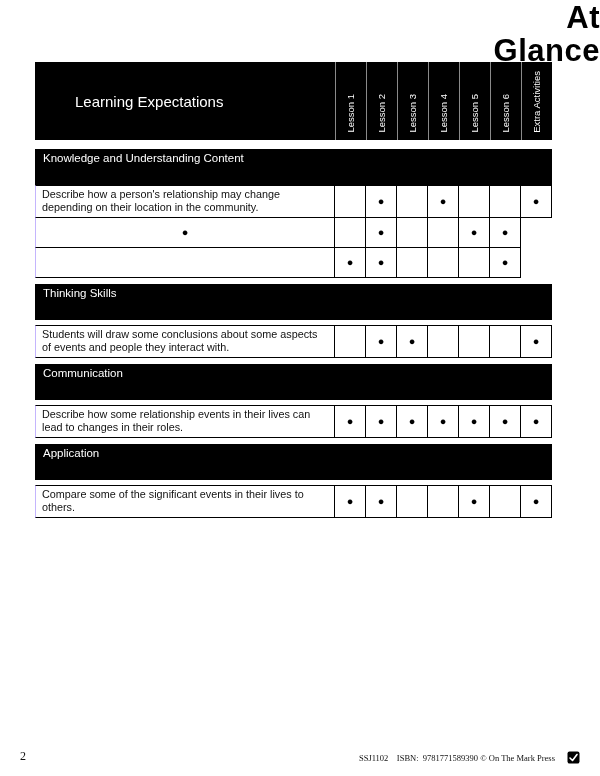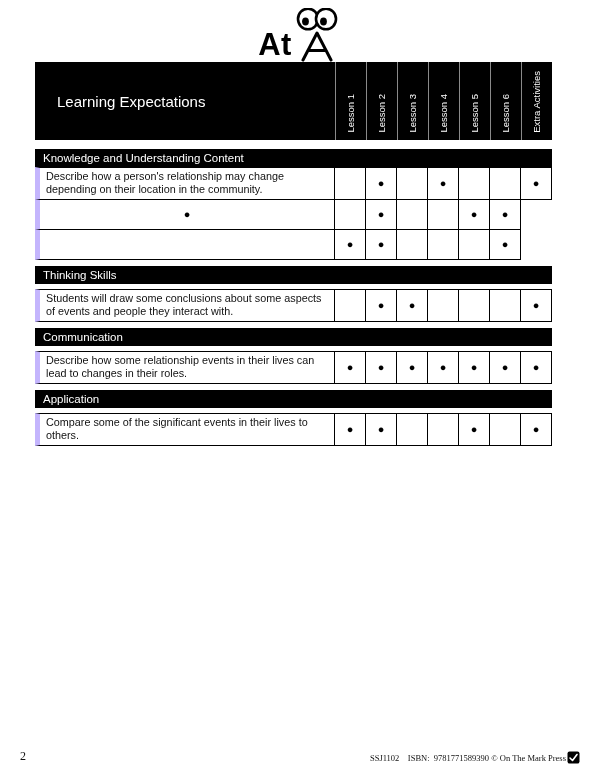--- a/index.html
+++ b/index.html
@@ -1,61 +1,62 @@
 <!DOCTYPE html>
 <html><head>
 <meta charset="utf-8">
 <style>
   html,body{margin:0;padding:0;}
   body{width:600px;height:776px;position:relative;background:#fff;font-family:"Liberation Sans",sans-serif;overflow:hidden;}
   .page{position:absolute;inset:0;background:#fff;}
 
   
-  .logo{display:flex;align-items:flex-end;justify-content:center;margin-top:8px;height:54px;}
+  .logo{display:flex;align-items:flex-end;justify-content:center;margin-top:8px;height:54px;flex-direction:column;}
   .logo-word{font-size:31px;font-weight:700;color:#000;letter-spacing:.5px;line-height:1;padding-bottom:2px;}
   .logo-glyph{margin:0 2px;display:block;}
 
   
   .table-wrap{position:absolute;left:35px;top:62px;width:517px;}
   .t-grid{display:grid;grid-template-columns:1fr repeat(7,31px);}
   .t-header{background:#000;height:78px;}
-  .corner{display:flex;align-items:center;padding-left:22px;color:#fff;font-size:15px;font-weight:400;}
+  .corner{display:flex;align-items:center;padding-left:22px;color:#fff;font-size:15px;font-weight:400;margin-left:18px;}
   .head-col{display:flex;align-items:flex-end;justify-content:center;padding-bottom:7px;border-left:1px solid #8a8a8a;}
   .head-col span{writing-mode:vertical-rl;transform:rotate(180deg);color:#fff;font-size:9.5px;line-height:1.2;max-height:66px;}
 
-  .section-bar{background:#000;color:#fff;font-size:11.5px;height:18px;line-height:18px;padding-left:8px;margin:6px 0 5px;}
+  .section-bar{background:#000;color:#fff;font-size:11.5px;height:36px;line-height:18px;padding-left:8px;margin:6px 0 5px;}
   .section:first-child .section-bar{margin:9px 0 0;}
 
   .t-row .cell{border-top:1px solid #000;border-right:1px solid #000;border-bottom:1px solid #000;min-height:30px;box-sizing:border-box;background:#fff;}
-  .t-row .cell:first-child{border-left:5px solid #c4b5fd;}
+  .t-row .cell:first-child{border-left:1px solid #c4b5fd;}
   .t-row + .t-row .cell{border-top:none;}
   .label-cell{display:flex;align-items:center;font-size:10.8px;line-height:1.25;color:#111;padding:2px 8px 2px 6px;}
   .dot-cell{display:flex;align-items:center;justify-content:center;font-size:11px;color:#000;}
 
   
   .footer{position:absolute;left:20px;right:20px;bottom:12px;display:flex;justify-content:space-between;align-items:flex-end;font-family:"Liberation Serif",serif;}
   .page-num{font-size:12px;color:#111;}
-  .pub{display:flex;align-items:center;gap:1px;}
+  .pub{display:flex;align-items:center;gap:12px;}
   .pub-text{font-size:8.5px;color:#111;white-space:pre;}
 </style>
 </head>
 <body>
 
 <div class="page">
 
   <div class="logo">
     <span class="logo-word">At</span>
     <svg class="logo-glyph" width="46" height="54" viewBox="0 0 46 54">
       <ellipse cx="14" cy="11" rx="10" ry="10.3" fill="#fff" stroke="#000" stroke-width="2.6"></ellipse>
       <ellipse cx="32" cy="11" rx="10" ry="10.3" fill="#fff" stroke="#000" stroke-width="2.6"></ellipse>
       <ellipse cx="11.5" cy="13.5" rx="3.4" ry="4" fill="#000"></ellipse>
       <ellipse cx="29.5" cy="13.5" rx="3.4" ry="4" fill="#000"></ellipse>
       <path d="M9 52 L23 25 L37 52" fill="none" stroke="#000" stroke-width="3" stroke-linecap="round" stroke-linejoin="round"></path>
       <path d="M14.5 42.5 L31.5 42.5" fill="none" stroke="#000" stroke-width="3" stroke-linecap="round"></path>
     </svg>
+    <span class="logo-word">Glance</span>
   </div>
 
   <div class="table-wrap">
     <div class="t-grid t-header">
       <div class="corner">Learning Expectations</div>
 
     <div class="head-col">
           <span>Lesson 1</span>
         </div>
         <div class="head-col">

